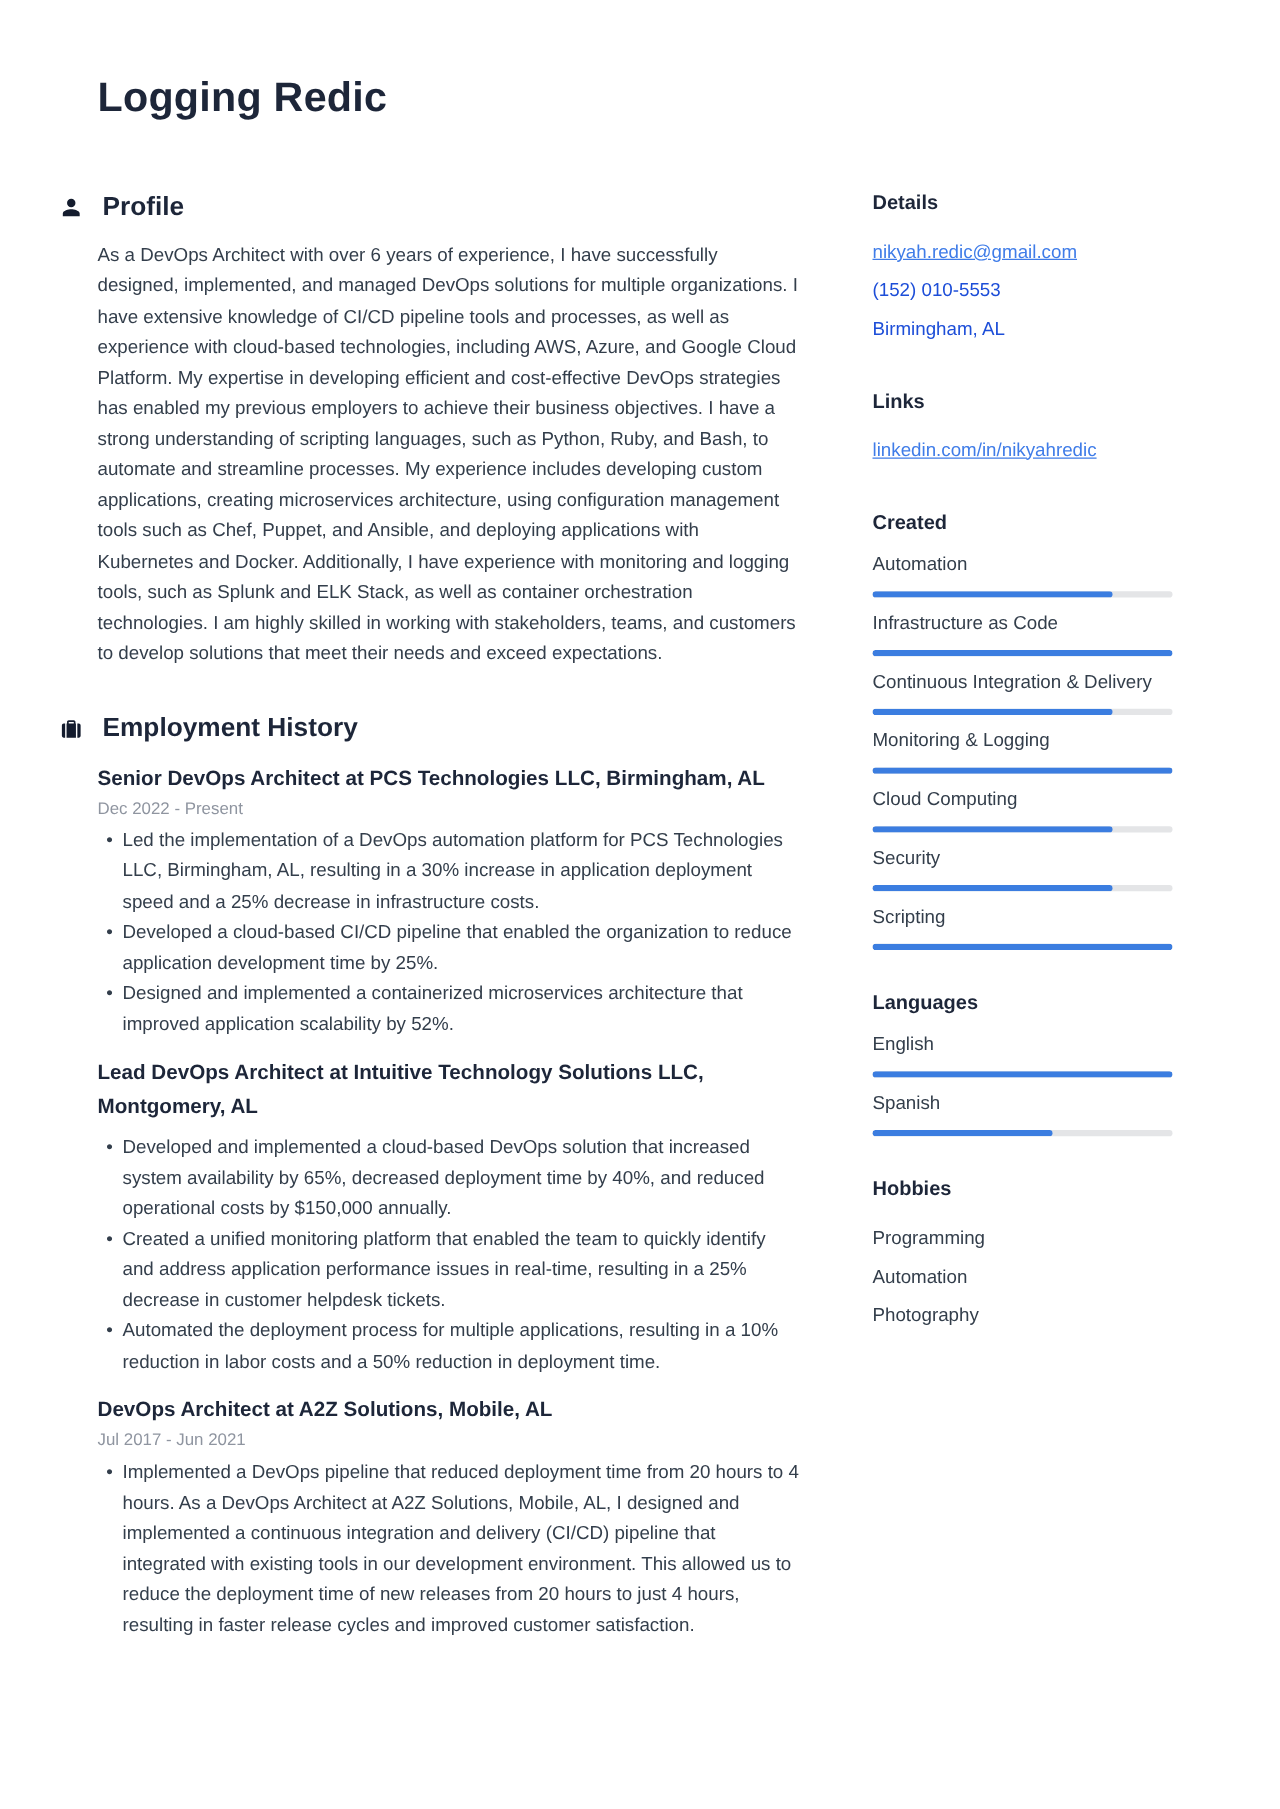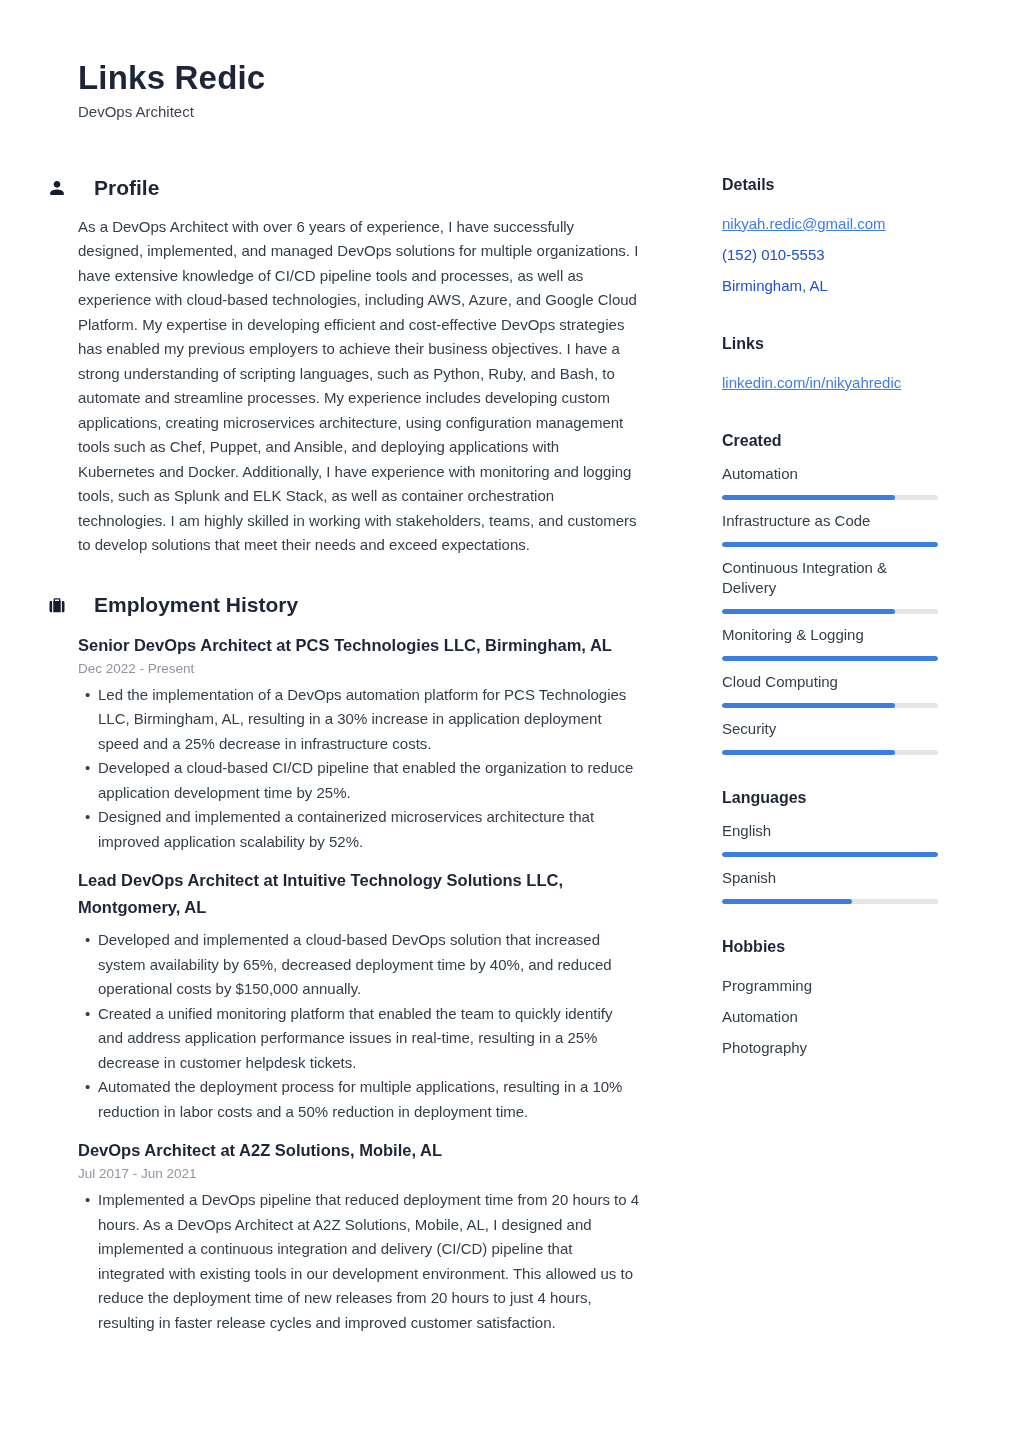--- a/index.html
+++ b/index.html
@@ -27,21 +27,21 @@
   }
   .columns {
     display: flex;
     margin-top: 56px;
     padding: 0 86px 0 48px;
   }
   .main { width: 592px; }
   .sec-head {
     display: flex;
     align-items: center;
-    gap: 28px;
+    gap: 16px;
     margin-bottom: 15px;
   }
   .sec-head .icon {
     width: 18px; height: 18px;
     display: inline-flex;
     color: #141c2e;
     flex: 0 0 18px;
   }
   .sec-head .icon svg { width: 18px; height: 18px; fill: #141c2e; }
   .sec-head h2 {
@@ -83,21 +83,21 @@
     position: absolute;
     left: 7px;
     top: 0;
     color: #333e4b;
   }
   .sidebar {
     width: 240px;
     margin-left: 58px;
     flex: 0 0 240px;
   }
-  .sb-section { margin-bottom: 34px; margin-left: 24px; }
+  .sb-section { margin-bottom: 34px; }
   .sb-section h3 {
     font-size: 16px;
     font-weight: 700;
     color: #1d2639;
     margin-bottom: 14px;
   }
   .sb-line {
     font-size: 15px;
     color: #1d4ed8;
     line-height: 31px;
@@ -134,22 +134,21 @@
     color: #333e4b;
     line-height: 31px;
   }
 </style>
 </head>
 <body>
 
 <div class="page">
 
   <header class="header">
-    <h1 class="name">Links Redic</h1>
-    <div class="candidate-title">DevOps Architect</div>
+    <h1 class="name">Logging Redic</h1>
   </header>
 
   <div class="columns">
 
     <main class="main">
 
       <section class="profile-section">
         <div class="sec-head">
           <span class="icon">
             <svg viewBox="0 0 24 24">
@@ -251,20 +250,26 @@
           <div class="meter-track">
               <div class="meter-fill" style="width: 80%;"></div>
             </div>
         </div>
         <div class="meter-row">
           <div class="meter-label">Security</div>
           <div class="meter-track">
               <div class="meter-fill" style="width: 80%;"></div>
             </div>
         </div>
+        <div class="meter-row">
+          <div class="meter-label">Scripting</div>
+          <div class="meter-track">
+              <div class="meter-fill" style="width: 100%;"></div>
+            </div>
+        </div>
       </section>
 
       <section class="sb-section">
         <h3>Languages</h3>
         <div class="meter-row">
           <div class="meter-label">English</div>
           <div class="meter-track">
               <div class="meter-fill" style="width: 100%;"></div>
             </div>
         </div>

